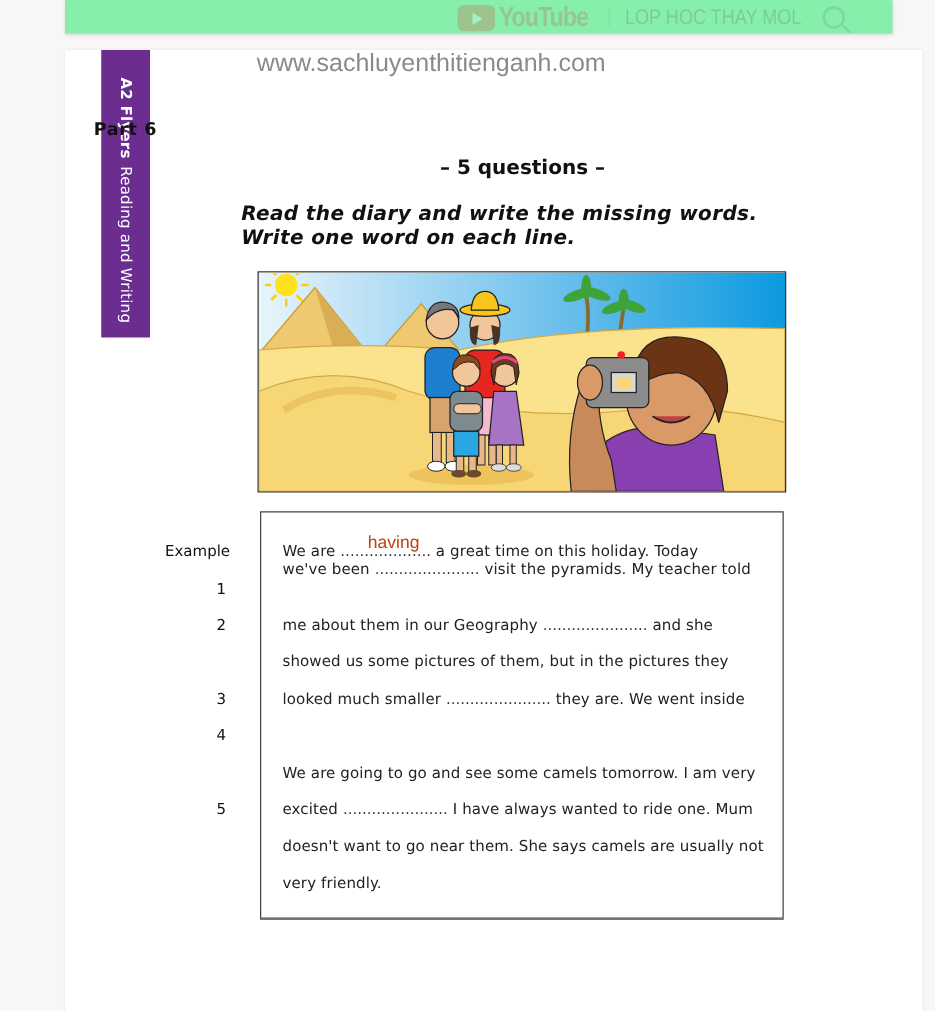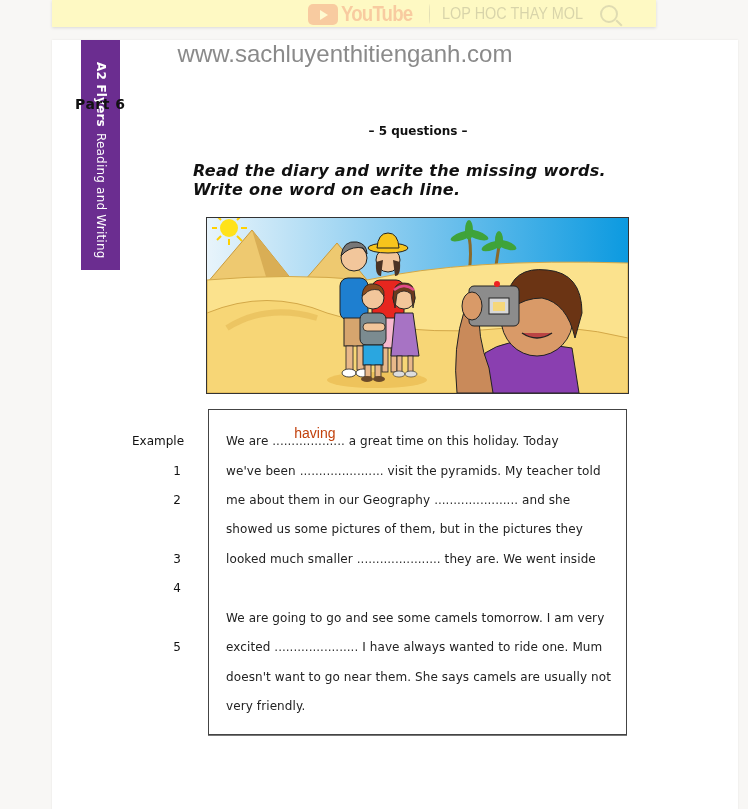--- a/index.html
+++ b/index.html
@@ -7,24 +7,23 @@
       padding: 0;
       width: 748px;
       height: 809px;
       overflow: hidden;
       background: #f8f7f5;
       font-family: "DejaVu Sans", sans-serif;
     }
     .top-card {
       position: absolute;
       left: 52px; top: 0;
-      width: 580px; height: 27px;
-      background: #fef9c3;
+      width: 662px; height: 27px;
+      background: #86efac;
       box-shadow: 0 1px 3px rgba(0,0,0,0.12);
-      padding-left: 24px;
     }
     .watermark {
       position: absolute;
       right: 38px; top: 2px;
       height: 24px;
       display: flex; align-items: center; gap: 6px;
       opacity: 0.22;
     }
     .yt-logo { display: flex; align-items: center; gap: 3px; }
     .yt-play {
@@ -83,39 +82,39 @@
       letter-spacing: 0.2px;
       white-space: nowrap;
     }
     .side-tab-inner b { font-weight: bold; margin-bottom: 6px; }
 
     .site-url {
       position: absolute;
       left: 0; right: 0; top: 0;
       text-align: center;
       font-family: "Liberation Sans", sans-serif;
-      font-size: 24px;
+      font-size: 20px;
       color: #8a8a8a;
       padding-left: 0;
     }
     .site-url span { position: relative; left: -50px; }
 
     .part-title {
       position: absolute;
       left: 0; right: 0; top: 56px;
       text-align: left;
       font-size: 14px; font-weight: bold; color: #111;
       letter-spacing: 0.5px;
     }
     .part-title span { position: relative; left: 23px; }
     .part-sub {
       position: absolute;
       left: 0; right: 0; top: 84px;
       text-align: center;
-      font-size: 12px; font-weight: bold; color: #111;
+      font-size: 16px; font-weight: bold; color: #111;
     }
     .part-sub span { position: relative; left: 23px; }
     .instructions {
       position: absolute;
       left: 141px; top: 121px;
       width: 460px;
       font-size: 16px; font-weight: bold; color: #111;
       line-height: 19px;
       font-style: italic;
       letter-spacing: 0.3px;
@@ -307,21 +306,21 @@
   </div>
 
   <div class="diary-box"></div>
 
   <div class="gutter-label example" style="top:394px;">Example</div>
   <div class="diary-line" style="top:394px;">
     <span>We are </span><span class="answer blank"><span>.............</span><span class="answer-word">having</span><span>......</span></span><span> a great time on this holiday. Today</span>
   </div>
 
   <div class="gutter-label num" style="top:424px;">1</div>
-  <div class="diary-line" style="top:424px;">
+  <div class="diary-line" style="top:408px;">
     <span>we've been </span><span class="blank">......................</span><span> visit the pyramids. My teacher told</span>
   </div>
 
   <div class="gutter-label num" style="top:453px;">2</div>
   <div class="diary-line" style="top:453px;">
     <span>me about them in our Geography </span><span class="blank">......................</span><span> and she</span>
   </div>
 
   <div class="diary-line" style="top:482px;">showed us some pictures of them, but in the pictures they</div>
 

